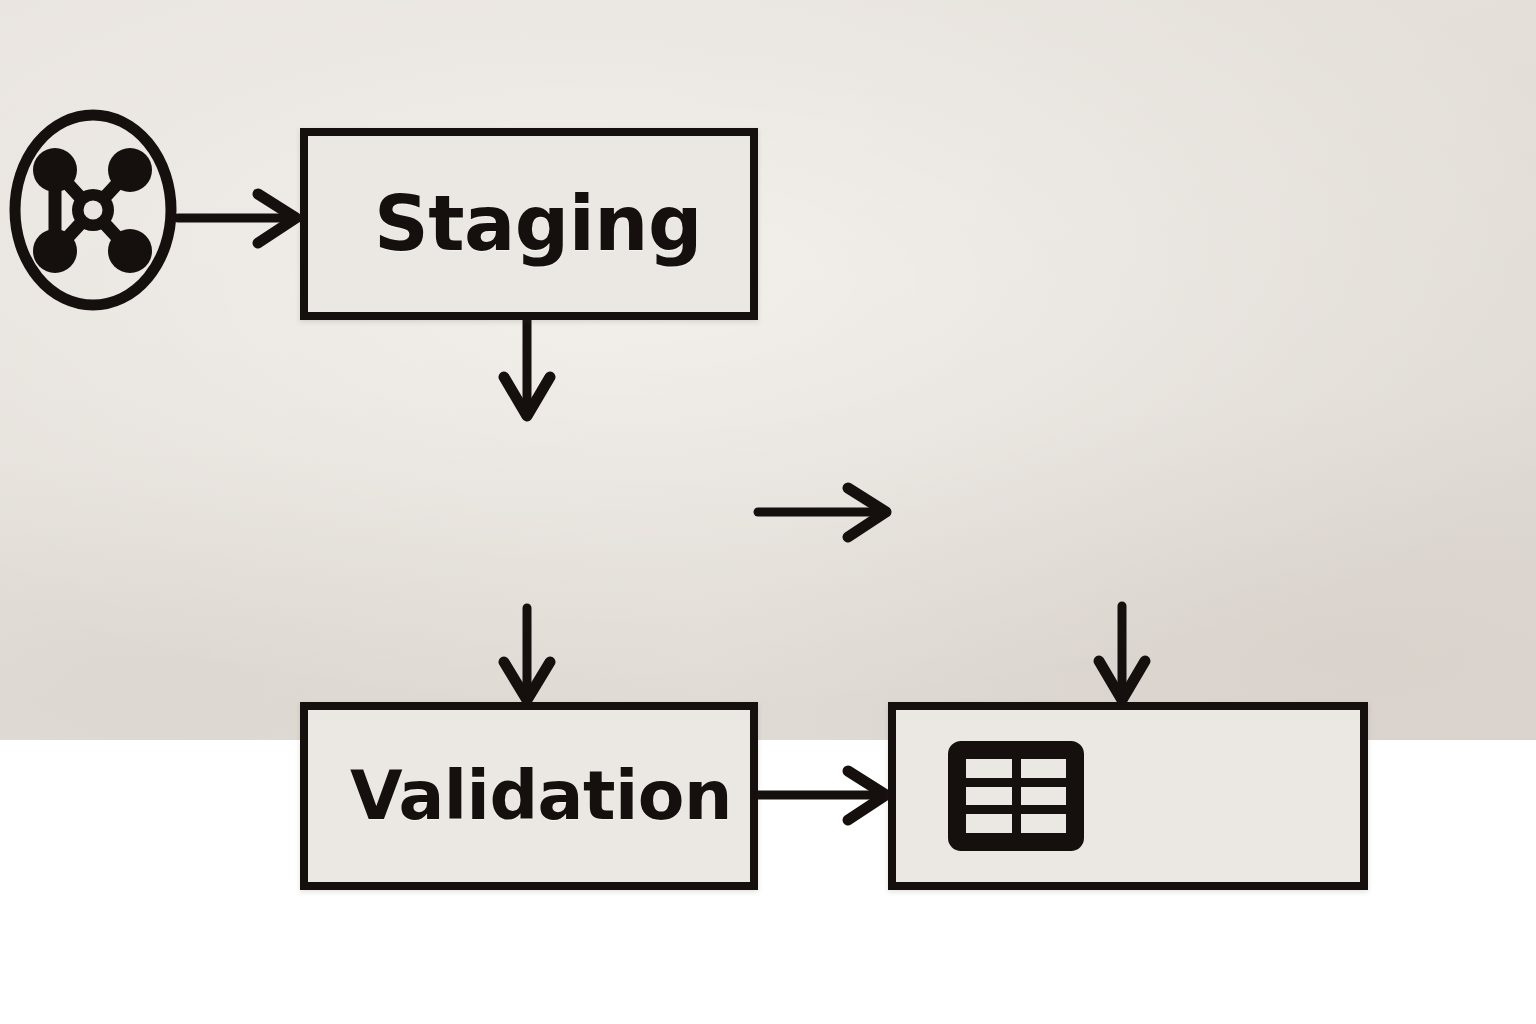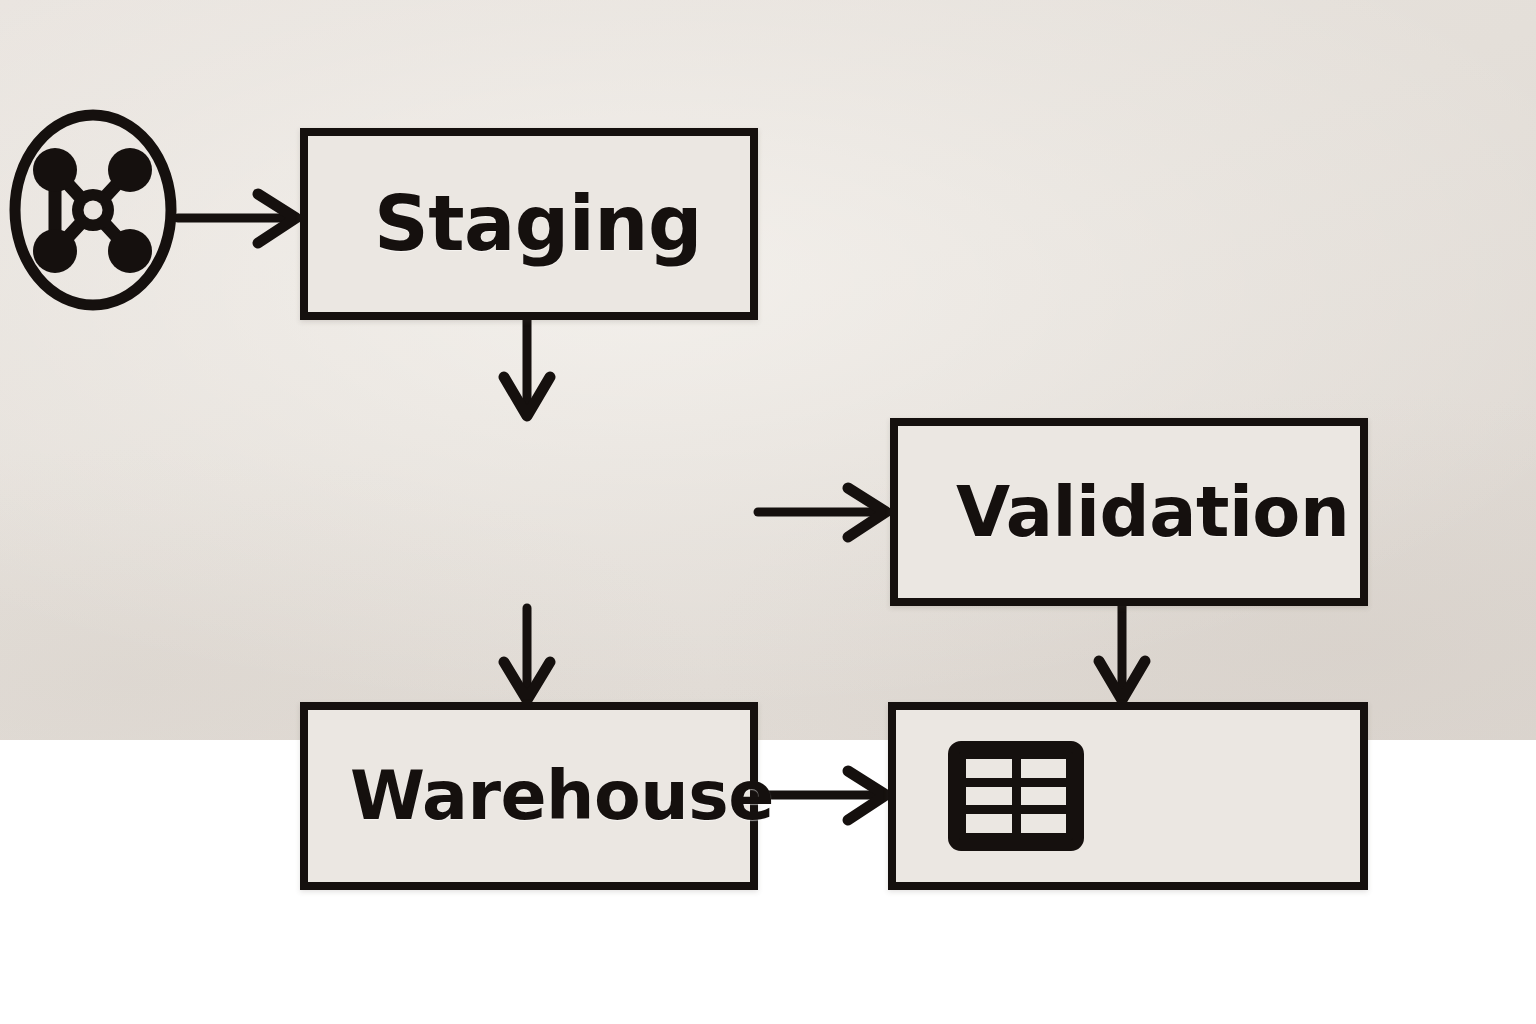--- a/index.html
+++ b/index.html
@@ -191,26 +191,23 @@
       <circle cx="85" cy="102" r="9.5" fill="#eae5e0"></circle>
     </svg>
   </div>
 
   <div class="node" id="node-staging">
     <span class="node-label">Staging</span>
   </div>
 
 
   <div class="node" id="node-warehouse">
-    <span class="node-label">Warehouse</span>
-  </div>
-
-  <div class="node" id="node-validation">
     <span class="node-label">Validation</span>
   </div>
+
 
   <div class="node" id="node-table">
     <div class="table-glyph">
       <span></span>
       <span></span>
       <span></span>
       <span></span>
       <span></span>
       <span></span>
     </div>

